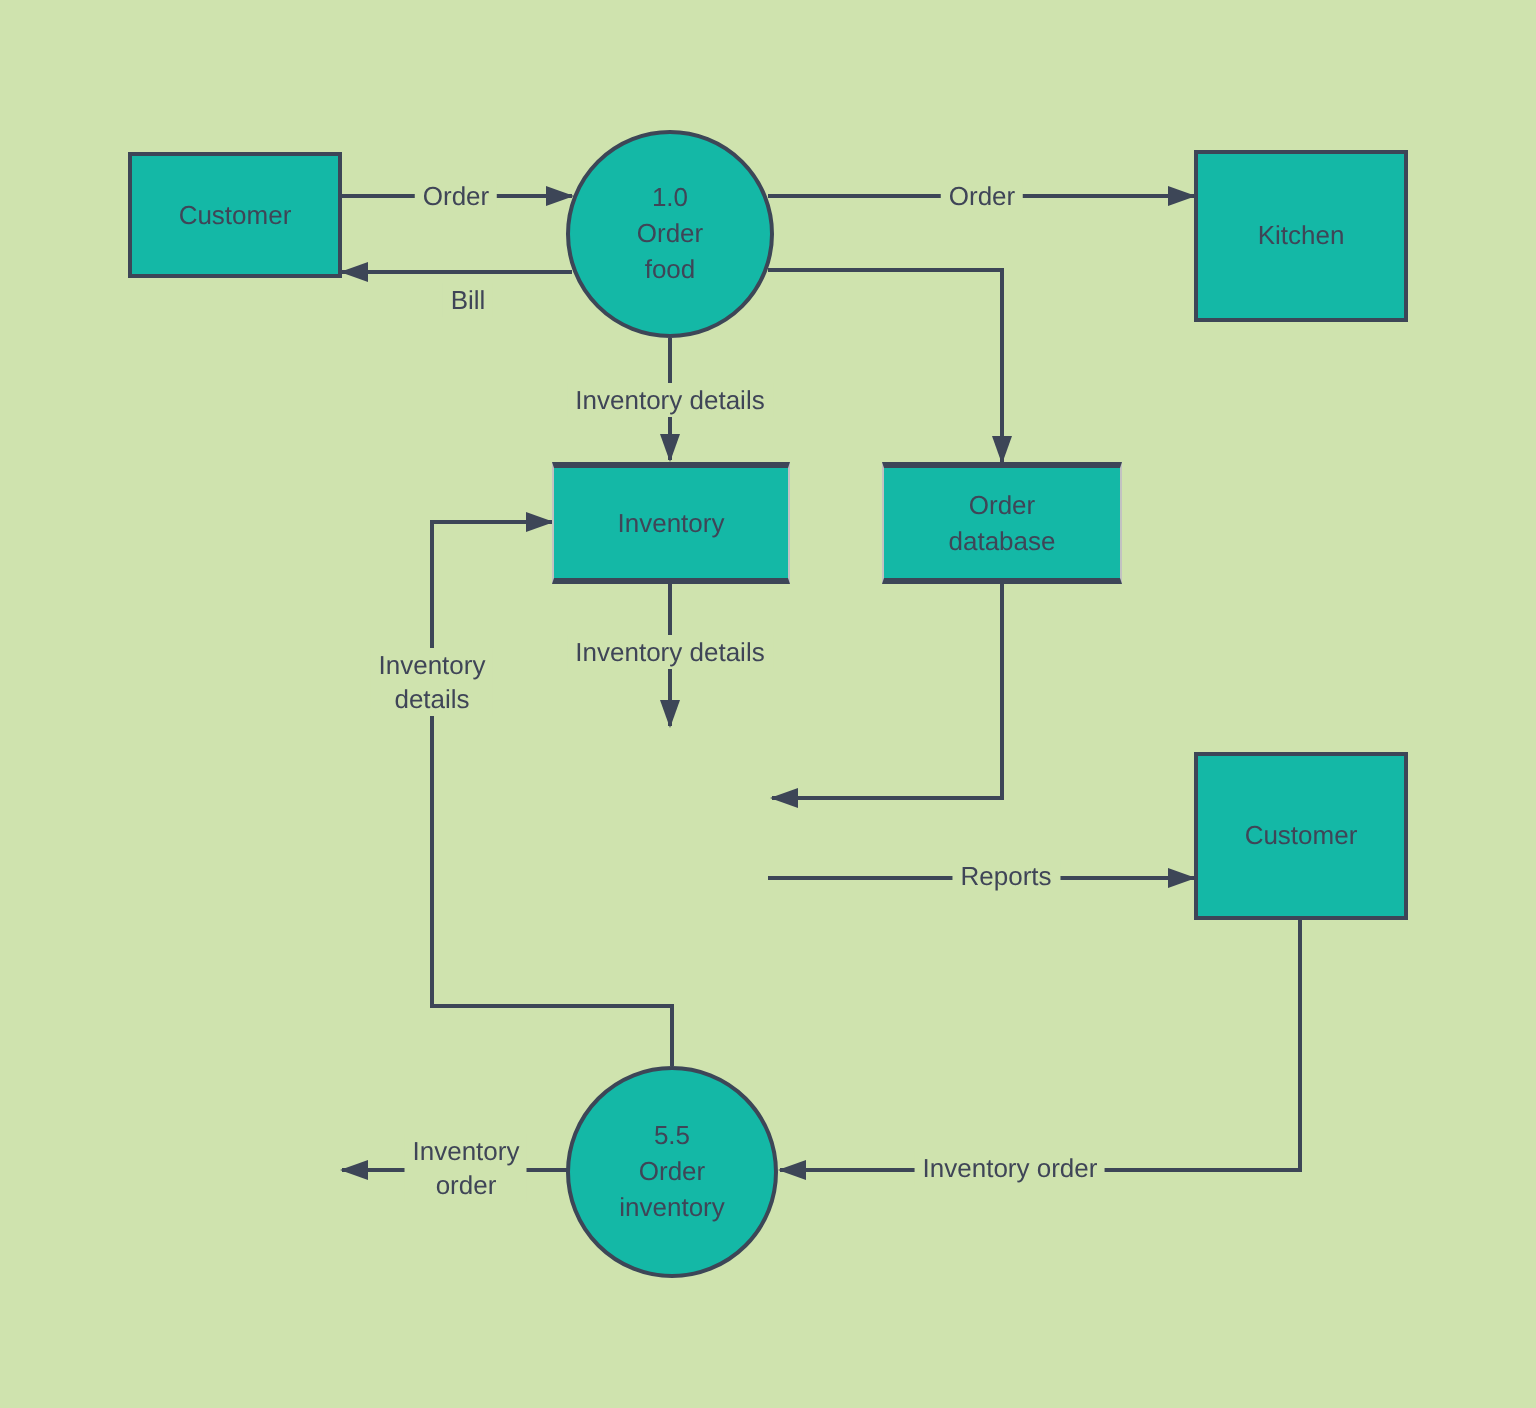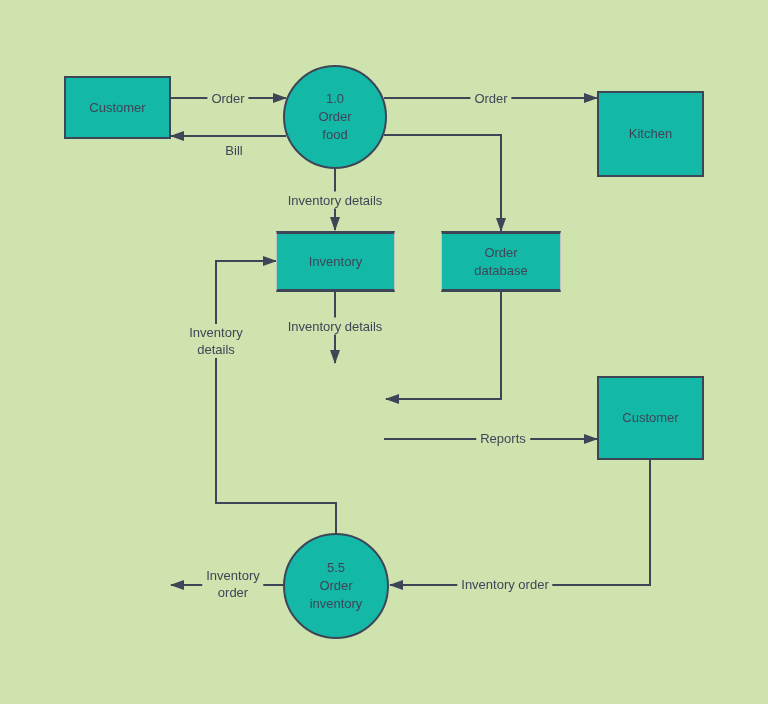--- a/index.html
+++ b/index.html
@@ -82,21 +82,21 @@
     <polyline class="edge" points="335,292 335,363" marker-end="url(#arrow)"></polyline>
     <polyline class="edge" points="501,292 501,399 386,399" marker-end="url(#arrow)"></polyline>
     <polyline class="edge" points="384,439 597,439" marker-end="url(#arrow)"></polyline>
     <polyline class="edge" points="650,460 650,585 390,585" marker-end="url(#arrow)"></polyline>
     <polyline class="edge" points="284,585 171,585" marker-end="url(#arrow)"></polyline>
     <polyline class="edge" points="336,533 336,503 216,503 216,261 276,261" marker-end="url(#arrow)"></polyline>
   </svg>
 
   <div class="node entity" style="left:64px; top:76px; width:107px; height:63px;">Customer</div>
 
-  <div class="node entity" style="left:597px; top:75px; width:107px; height:86px;margin-top:16px;">Kitchen</div>
+  <div class="node entity" style="left:597px; top:75px; width:107px; height:86px;">Kitchen</div>
 
   <div class="node entity" style="left:597px; top:376px; width:107px; height:84px;">Customer</div>
 
 
   <div class="node datastore" style="left:276px; top:231px; width:119px; height:61px;">Inventory</div>
 
   <div class="node datastore" style="left:441px; top:231px; width:120px; height:61px;">Order
 database</div>
 
   <div class="node process" style="left:283px; top:65px; width:104px; height:104px;">1.0

